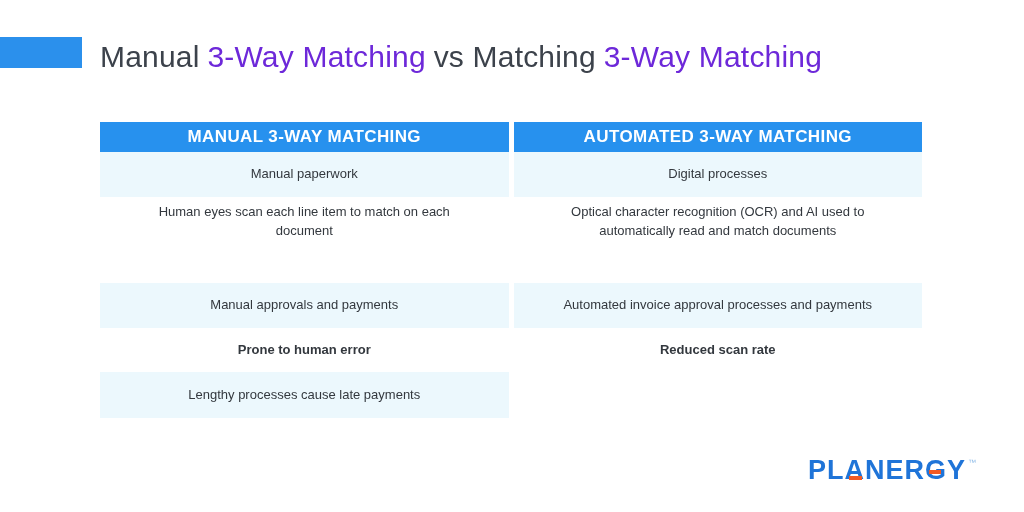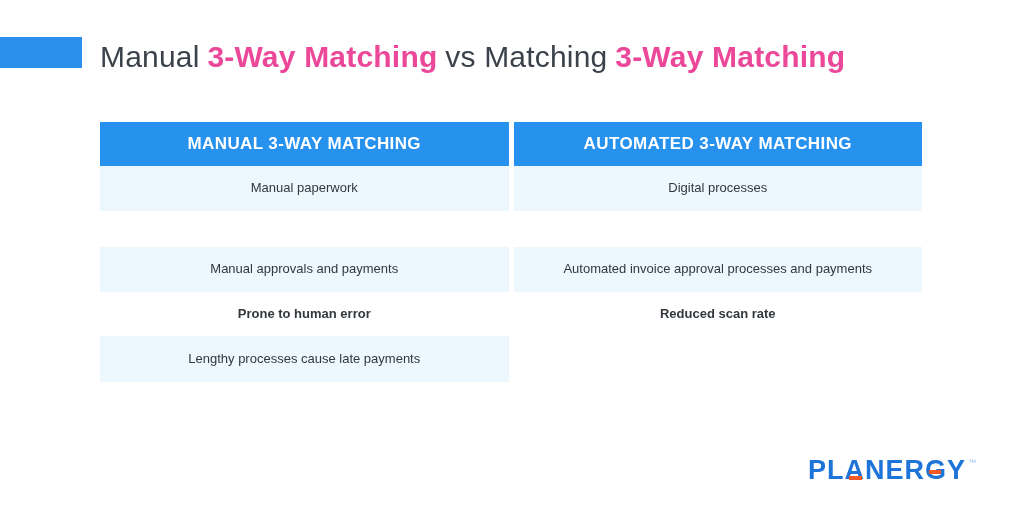--- a/index.html
+++ b/index.html
@@ -18,41 +18,41 @@
   .title {
     position: absolute;
     left: 100px; top: 40px;
     width: 880px;
     font-size: 30px;
     color: #30353d;
     letter-spacing: 0.2px;
     white-space: nowrap;
   }
   .title .t-reg { font-weight: 400; color: #3c424b; text-align: right; }
-  .title .t-bold { font-weight: 700; color: #ec4899; text-align: center; }
+  .title .t-bold { font-weight: 400; color: #6d28d9; text-align: center; }
   .title span { margin-right: 0.26em; }
   .title span:last-child { margin-right: 0; }
 
   
   .table {
     position: absolute;
     left: 100px; top: 122px;
     width: 822px;
     display: grid;
     grid-template-columns: 1fr 1fr;
     column-gap: 5px;
   }
   .cell {
     display: flex;
     align-items: center;
     justify-content: center;
     text-align: center;
   }
   .header-cell {
-    height: 44px;
+    height: 30px;
     background: #2791ee;
     color: #ffffff;
     font-weight: 700;
     font-size: 17px;
     letter-spacing: 0.4px;
     text-transform: uppercase;
   }
   .body-cell {
     font-size: 13px;
     color: #33383e;
@@ -107,20 +107,22 @@
 </h1>
 
 <div class="table">
 
   <div class="cell header-cell">Manual 3-Way Matching</div>
   <div class="cell header-cell">Automated 3-Way Matching</div>
 
   <div class="cell body-cell row-light h-r1">Manual paperwork</div>
   <div class="cell body-cell row-light h-r1">Digital processes</div>
 
+  <div class="cell body-cell row-white h-r2">Human eyes scan each line item to match on each document</div>
+  <div class="cell body-cell row-white h-r2">Optical character recognition (OCR) and AI used to automatically read and match documents</div>
 
   <div class="cell body-cell row-light h-r3">Manual approvals and payments</div>
   <div class="cell body-cell row-light h-r3">Automated invoice approval processes and payments</div>
 
   <div class="cell body-cell row-white h-r4">Prone to human error</div>
   <div class="cell body-cell row-white h-r4">Reduced scan rate</div>
 
   <div class="cell body-cell row-light h-r5">Lengthy processes cause late payments</div>
 </div>
 

